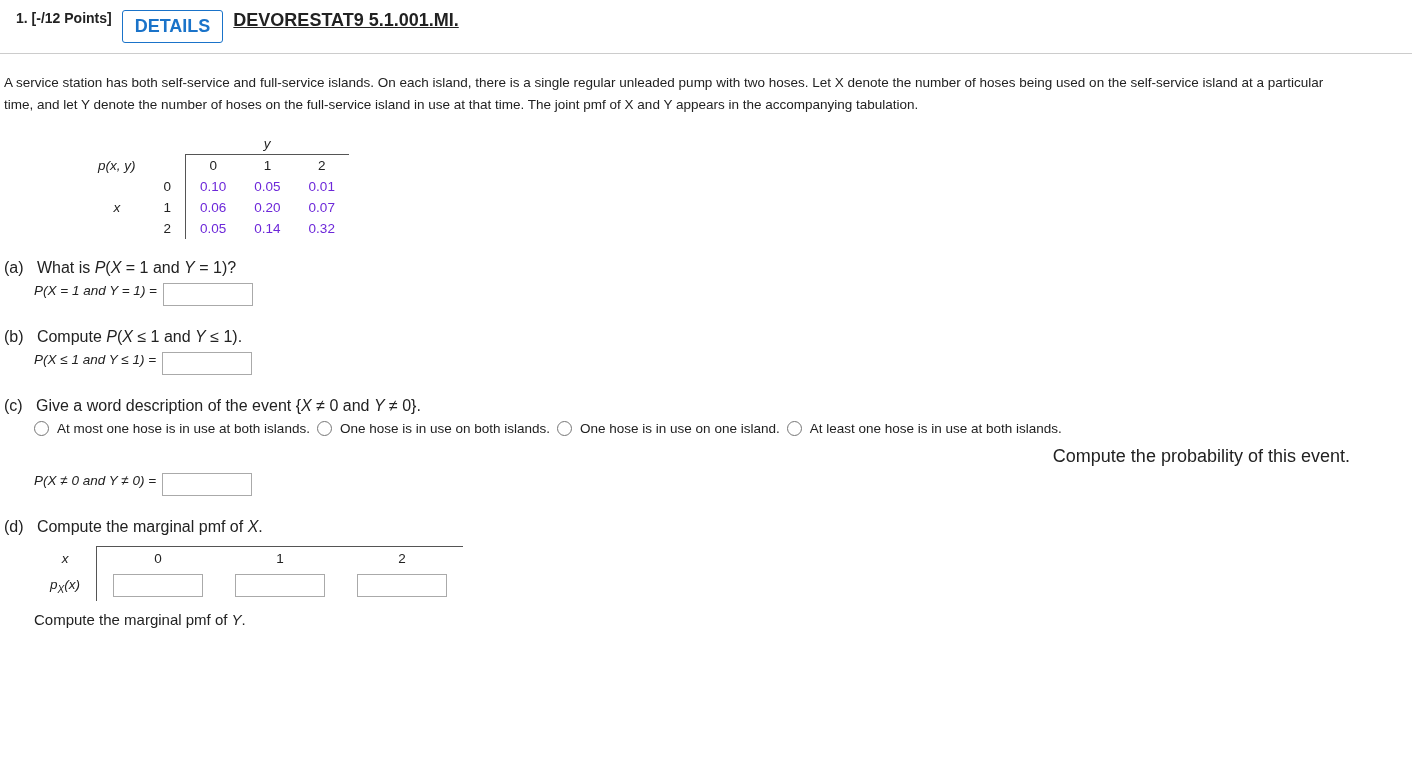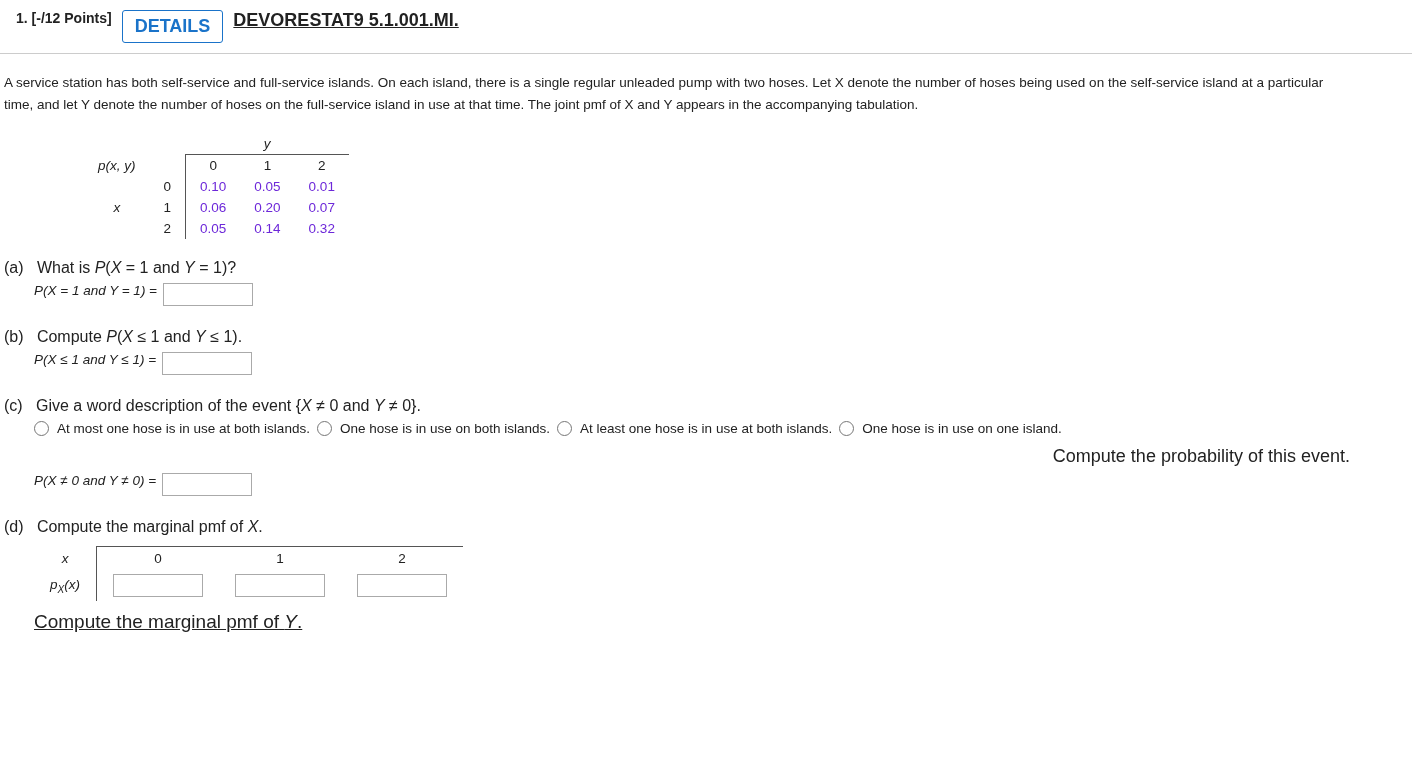--- a/index.html
+++ b/index.html
@@ -159,23 +159,22 @@
       font-size: 13.5px;
       white-space: nowrap;
     }
     sub {
       font-size: 0.75em;
     }
     .italic { font-style: italic; }
     .bold { font-weight: bold; }
     .compute-marginal-y {
       margin-left: 30px;
-      font-size: 19px;
+      font-size: 15px;
       margin-top: 9px;
-      text-decoration: underline;
     }
   </style>
 </head>
 <body>
 
 <div class="header">
   <div class="header-left">
     <span class="points-label">1.  [-/12 Points]</span>
     <button class="btn-outline">DETAILS</button>
     <span class="problem-id bold">DEVORESTAT9 5.1.001.MI.</span>
@@ -258,25 +257,25 @@
       <label>
         <input type="radio" name="partc" style="">
         <span>At most one hose is in use at both islands.</span>
       </label>
       <label>
         <input type="radio" name="partc" style="">
         <span>One hose is in use on both islands.</span>
       </label>
       <label>
         <input type="radio" name="partc" style="">
-        <span>At least one hose is in use at both islands.</span>
+        <span>One hose is in use on one island.</span>
       </label>
       <label>
         <input type="radio" name="partc" style="">
-        <span>One hose is in use on one island.</span>
+        <span>At least one hose is in use at both islands.</span>
       </label>
     </div>
     <div class="compute-line">Compute the probability of this event.</div>
     <div class="equation-line">
       <span><i>P</i>(<i>X</i> ≠ 0 and <i>Y</i> ≠ 0) =</span>
       <input type="text" style="">
     </div>
   </div>
 
   <div class="part">

